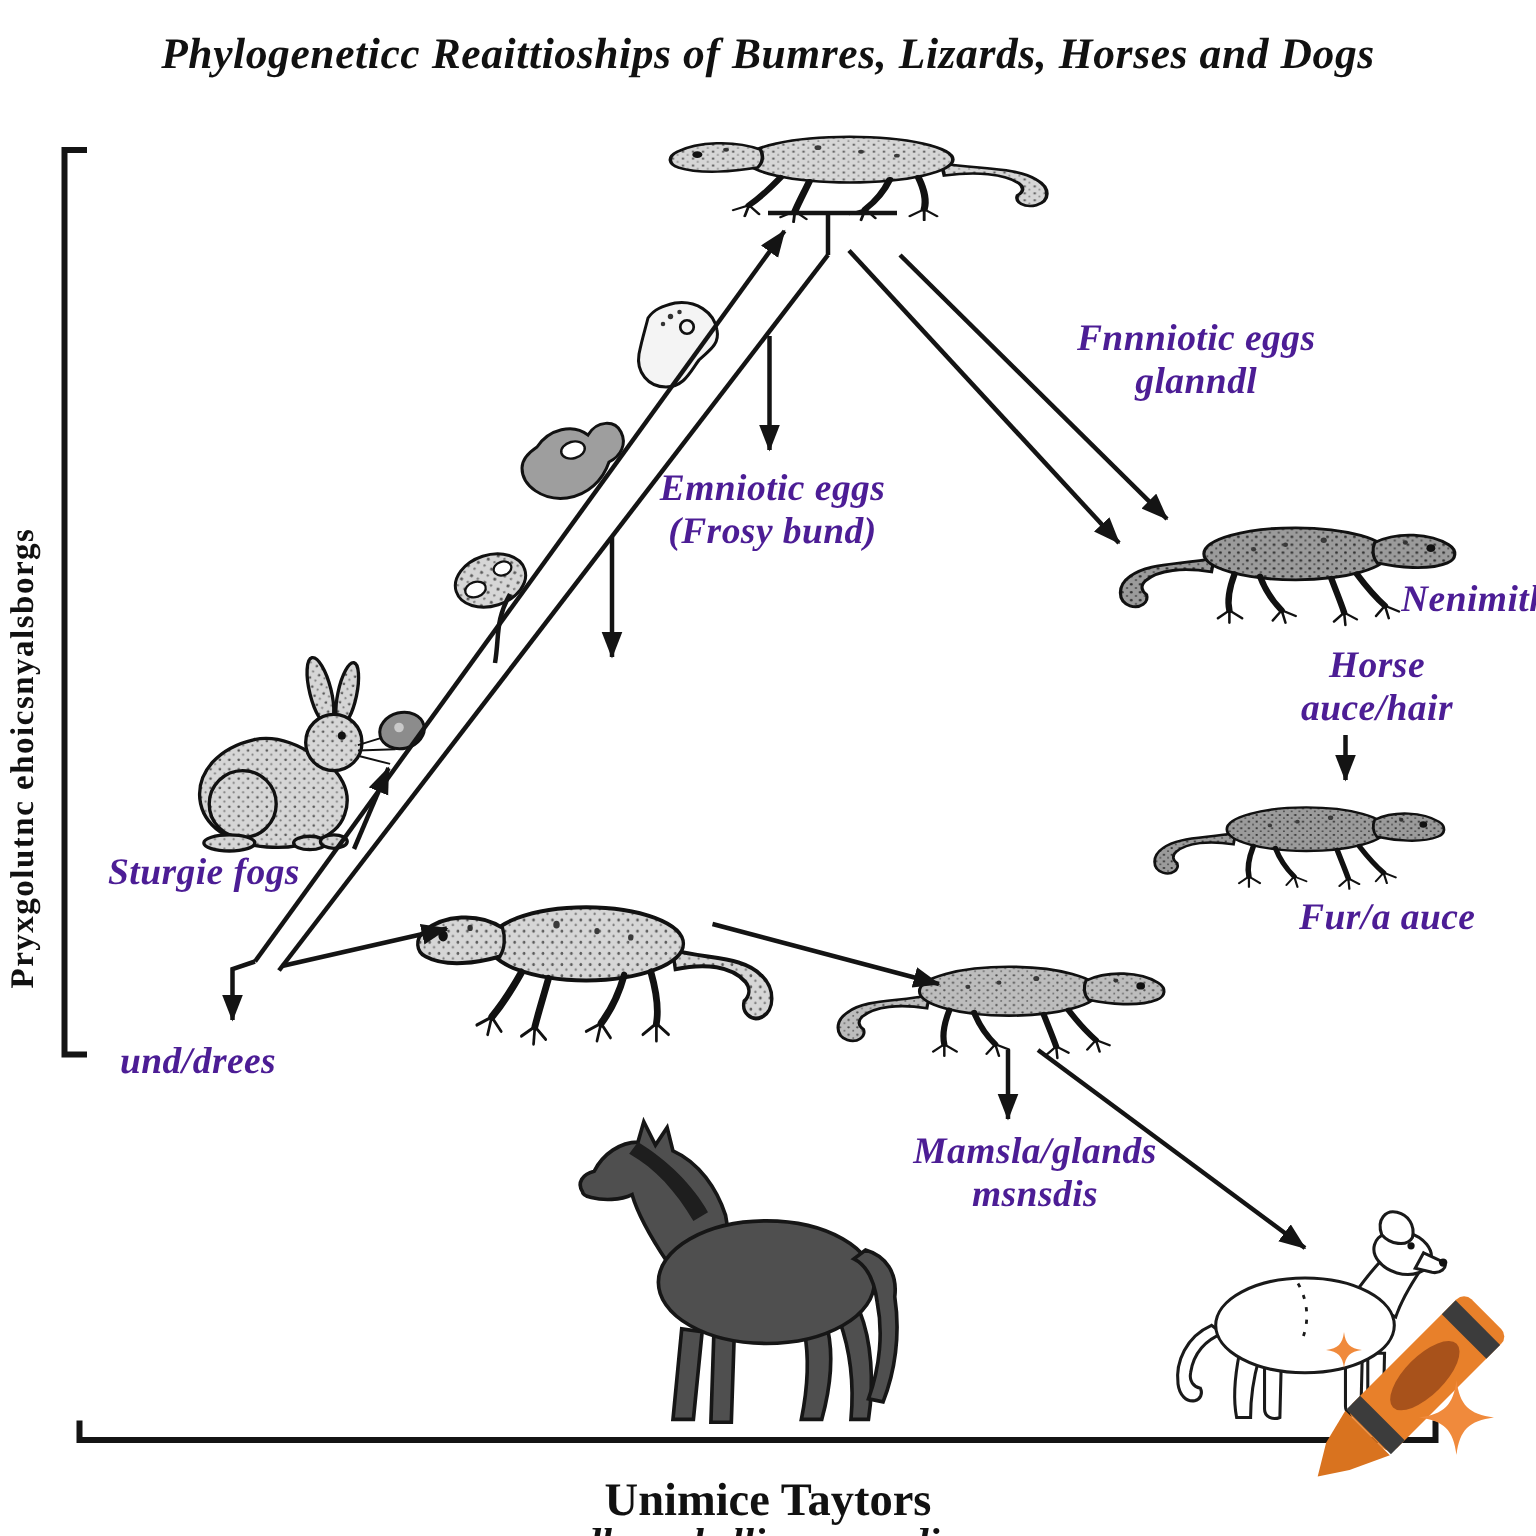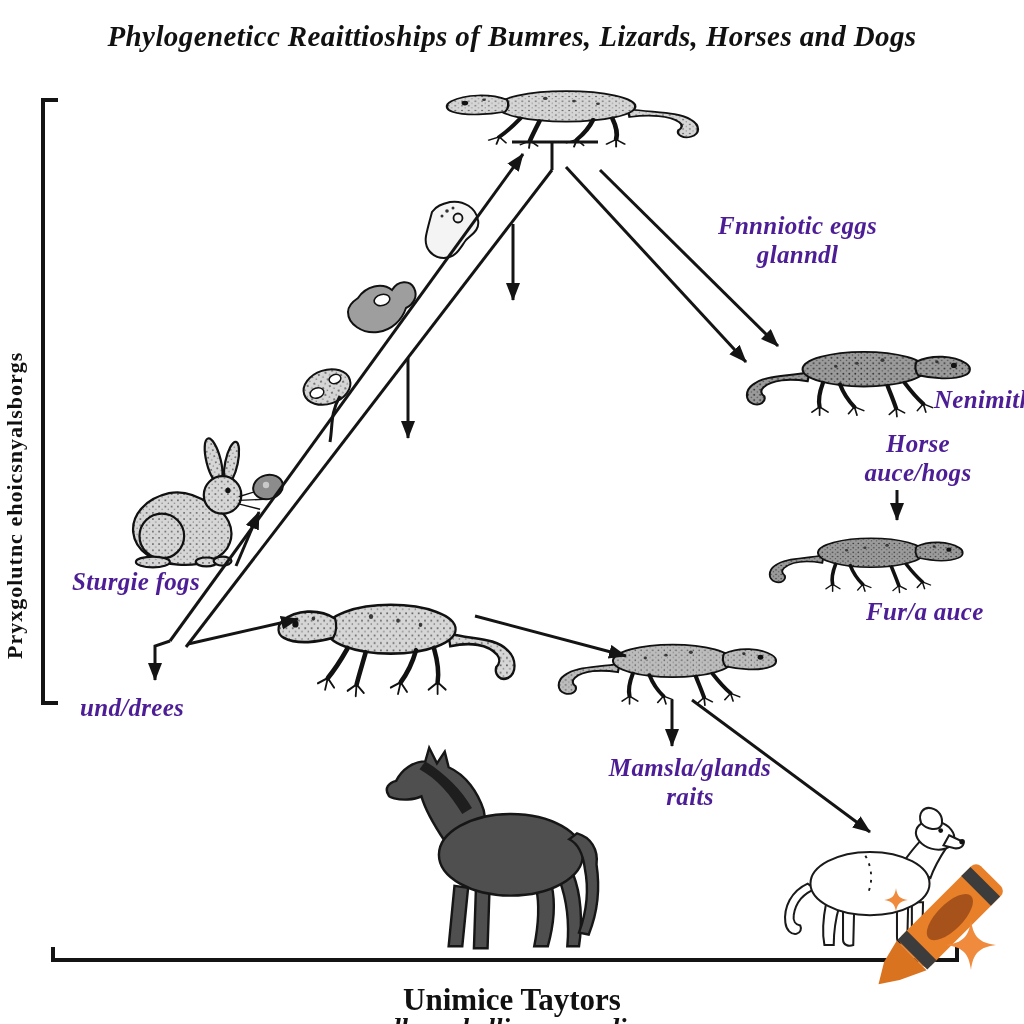--- a/index.html
+++ b/index.html
@@ -206,38 +206,42 @@
   <svg class="art" style="left:250px;top:470px;width:36px;height:34px" viewBox="0 0 36 34">
     <ellipse cx="18" cy="17" rx="15" ry="12" fill="#8c8c8c" stroke="#111" stroke-width="2" transform="rotate(-14 18 17)"></ellipse>
     <circle cx="16" cy="15" r="3.2" fill="#c9c9c9"></circle>
   </svg>
 
   <div class="lbl center" style="left:700px;top:212px;width:195px">
     <div>Fnnniotic eggs</div>
     <div>glanndl</div>
   </div>
 
+  <div class="lbl center" style="left:425px;top:312px;width:180px">
+    <div>Emniotic eggs</div>
+    <div>(Frosy bund)</div>
+  </div>
 
 
   <div class="lbl" style="left:72px;top:568px">Sturgie fogs</div>
 
   <div class="lbl" style="left:80px;top:694px">
     <div>und/drees</div>
   </div>
 
   <div class="lbl center" style="left:605px;top:754px;width:170px">
     <div>Mamsla/glands</div>
-    <div>raits</div>
+    <div>msnsdis</div>
   </div>
 
   <div class="lbl" style="left:934px;top:386px;width:90px;overflow:hidden">Nenimithe</div>
 
   <div class="lbl center" style="left:858px;top:430px;width:120px">
     <div>Horse</div>
-    <div>auce/hogs</div>
+    <div>auce/hair</div>
   </div>
 
   <div class="lbl" style="left:866px;top:598px">Fur/a auce</div>
 
   <div id="xaxis">Unimice Taytors</div>
   <div id="xaxis-partial">dl uns bellims msnsdis</div>
 
   <svg class="art" style="left:884px;top:888px;width:24px;height:24px;z-index:6" viewBox="0 0 24 24">
     <path d="M12,0 C13,8 16,11 24,12 C16,13 13,16 12,24 C11,16 8,13 0,12 C8,11 11,8 12,0 Z" fill="#F08A3C"></path>
   </svg>

